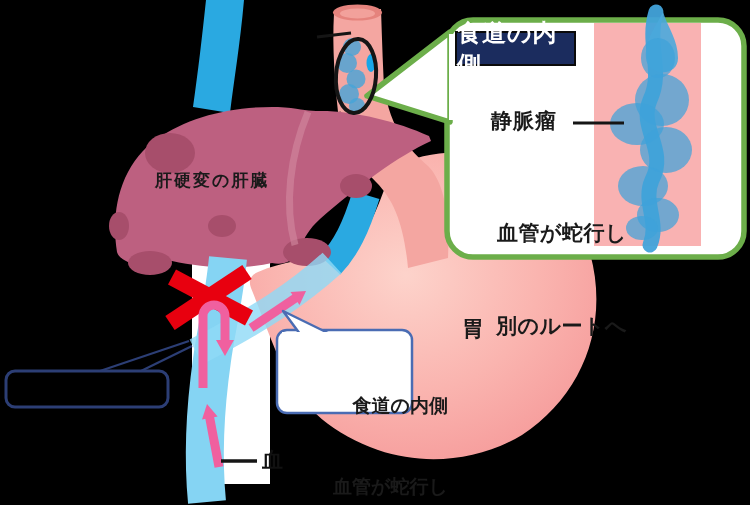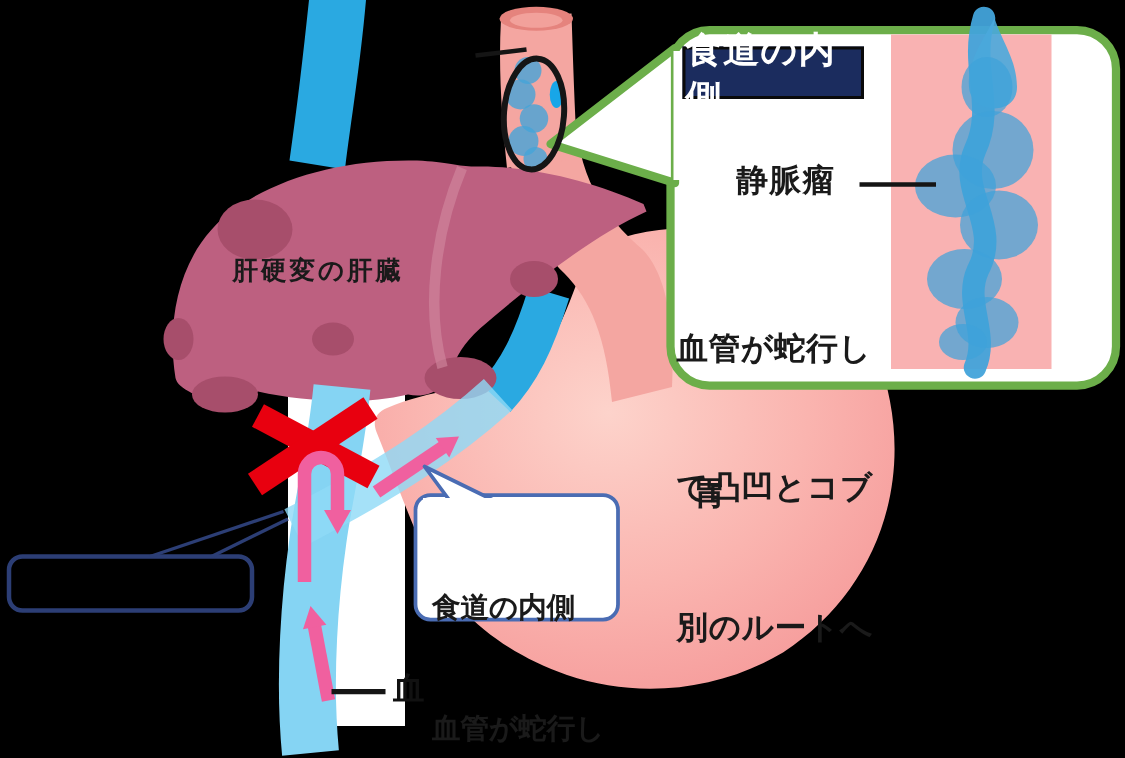--- a/index.html
+++ b/index.html
@@ -1,30 +1,30 @@
 <!DOCTYPE html>
 <html><head>
 <meta charset="utf-8">
 <style>
   html,body{margin:0;padding:0;background:#000;}
   .stage{position:relative;width:750px;height:505px;background:#000;overflow:hidden;
          font-family:"Liberation Sans","DejaVu Sans",sans-serif;}
   .stage svg{position:absolute;left:0;top:0;}
-  .lbl{position:absolute;color:#1a1a1a;font-weight:600;white-space:pre;line-height:1;}
+  .lbl{position:absolute;color:#1a1a1a;font-weight:600;white-space:pre;line-height:1;text-align:right;}
   .liver-lbl{left:155px;top:172px;font-size:17px;letter-spacing:2px;}
   .stomach-lbl{left:462px;top:318px;font-size:22px;}
   .legend-lbl{left:262px;top:449px;font-size:21px;color:#111;}
   .callout-title{position:absolute;left:455px;top:31px;width:121px;height:35px;
      background:#1b2c5e;border:2px solid #0a0a0a;box-sizing:border-box;
      display:flex;align-items:center;justify-content:center;
      color:#fff;font-weight:700;font-size:24px;letter-spacing:1px;}
   .varix-lbl{left:491px;top:110px;font-size:21px;letter-spacing:1px;}
   .callout-desc{left:451px;top:155px;font-size:21px;line-height:31px;letter-spacing:0.5px;}
   .bubble-text{left:288px;top:338px;font-size:19px;line-height:27px;font-weight:600;}
-  .callout-desc div,.bubble-text div{white-space:pre;}
+  .callout-desc div,.bubble-text div{white-space:pre;margin-left:45px;}
 </style>
 </head>
 <body>
 
 <div class="stage">
 
 <svg width="750" height="505" viewBox="0 0 750 505">
   <defs>
     <radialGradient id="stomachGrad" cx="45%" cy="40%" r="70%">
       <stop offset="0%" stop-color="#fdd3cb"></stop>
@@ -133,21 +133,20 @@
 
   <line x1="221" y1="461" x2="257" y2="461" stroke="#151515" stroke-width="3.5"></line>
 </svg>
 
 <div class="lbl liver-lbl">肝硬変の肝臓</div>
 <div class="lbl stomach-lbl">胃</div>
 <div class="callout-title">食道の内側</div>
 <div class="lbl varix-lbl">静脈瘤</div>
 <div class="lbl callout-desc">
   <div>血管が蛇行し</div>
-  <div>て凸凹とコブ</div>
   <div>別のルートへ</div>
 </div>
 <div class="lbl bubble-text">
   <div>食道の内側</div>
   <div>血管が蛇行し</div>
   
 </div>
 <div class="lbl legend-lbl">血</div>
 
 </div>

